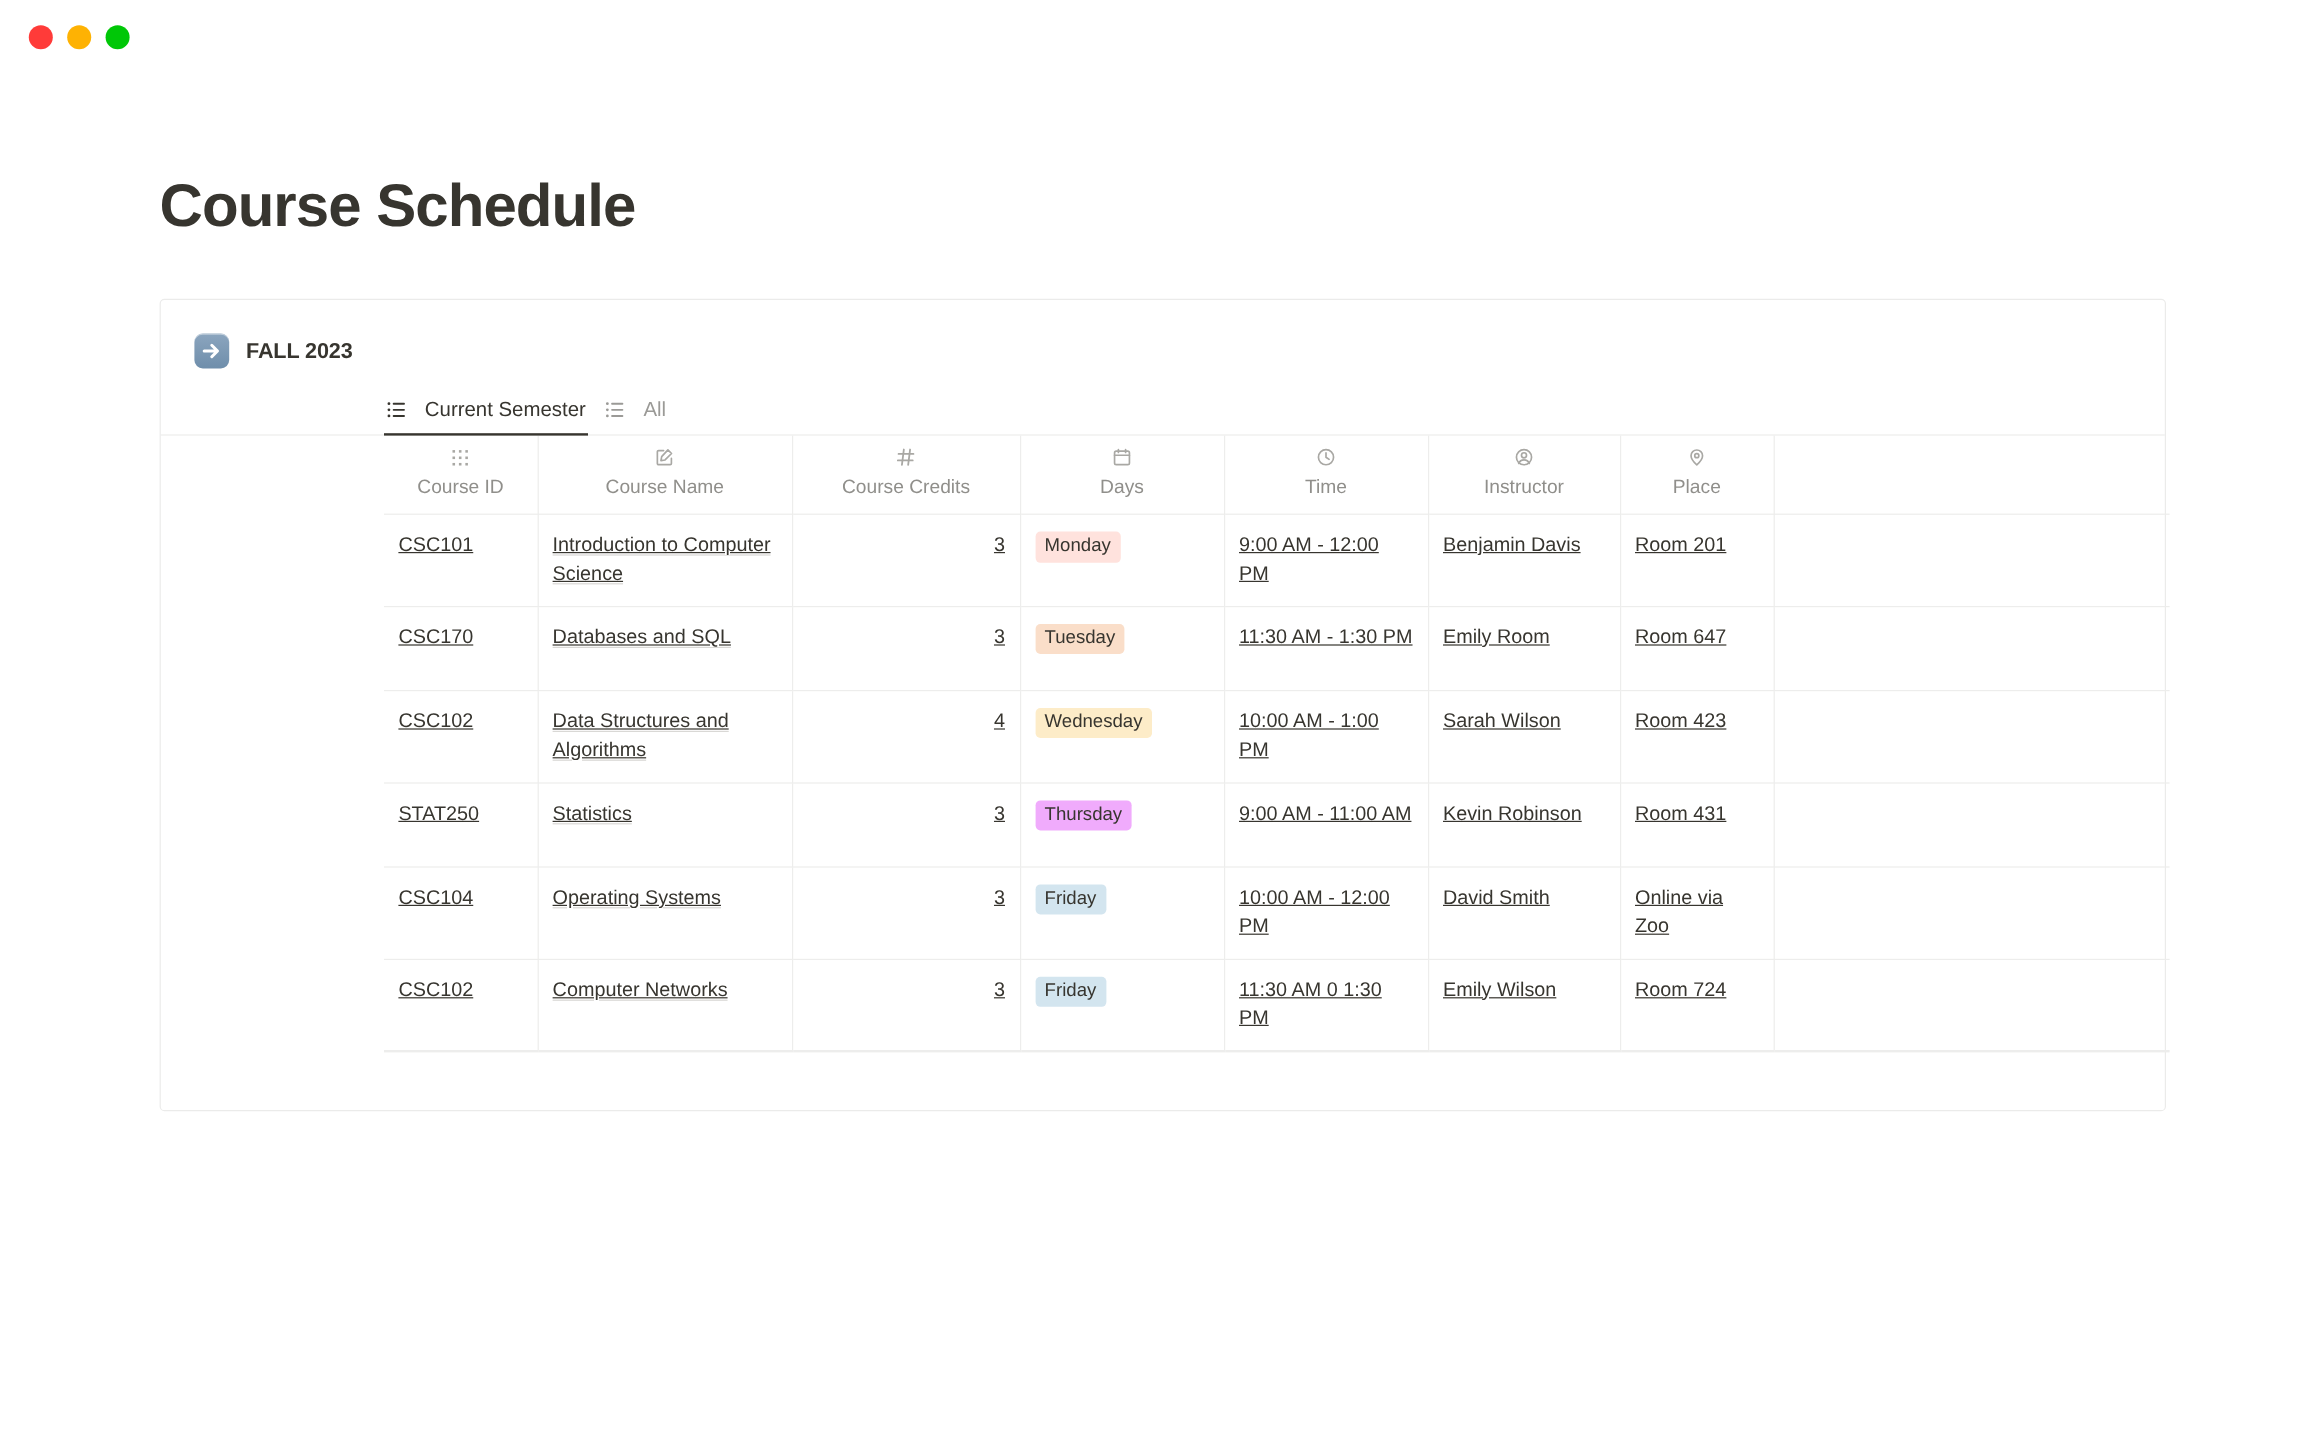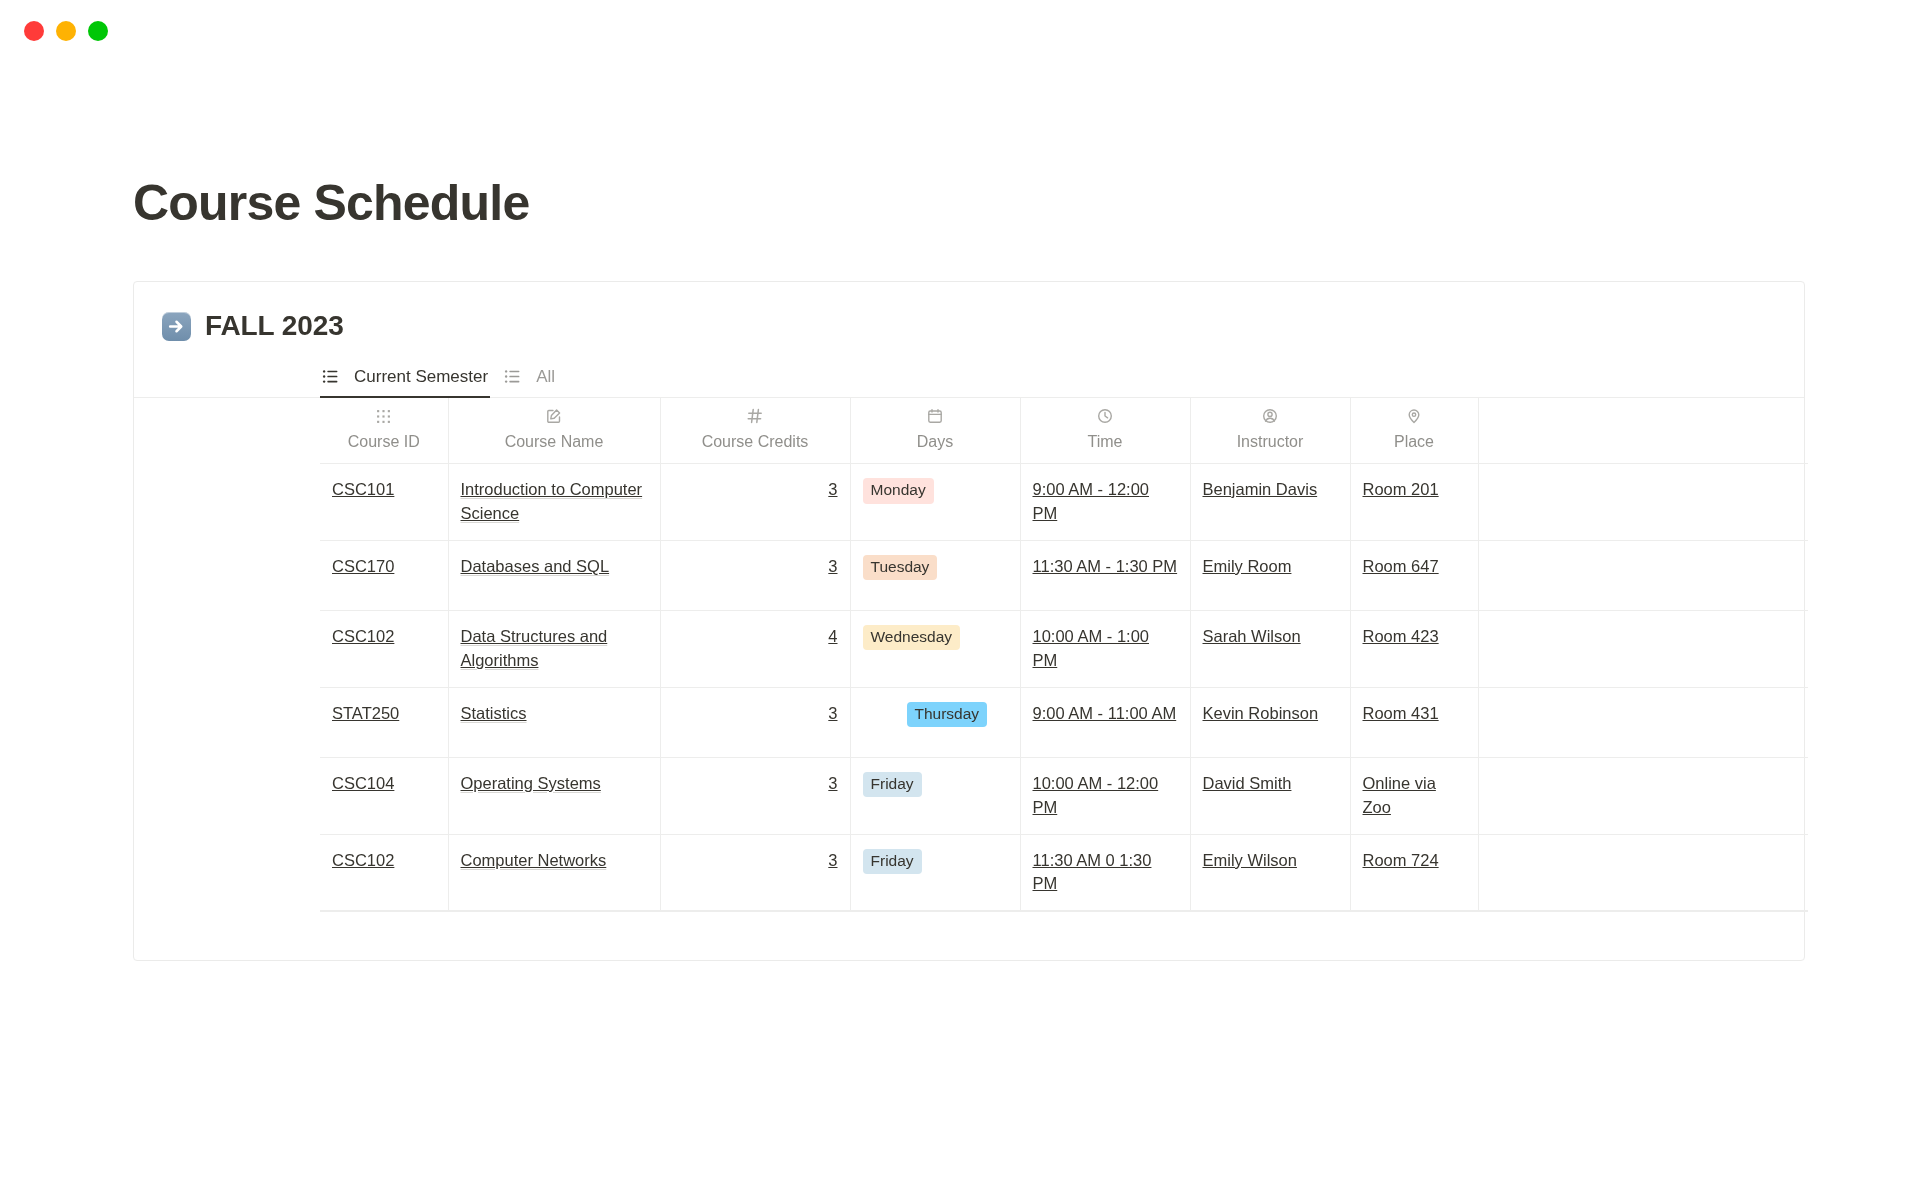--- a/index.html
+++ b/index.html
@@ -29,21 +29,21 @@
   .tl-green  { background: #00C707; }
 
   
   .page {
     position: absolute;
     top: 62px; left: 0;
     width: 1920px;
   }
 
   .page-title {
-    margin: 114px 0 0 133px;
+    margin: 82px 0 0 133px;
     font-size: 50px;
     font-weight: bold;
     letter-spacing: -0.8px;
     color: #37352F;
     line-height: 1.1;
   }
 
   
   .card {
     margin: 50px 0 0 133px;
@@ -66,21 +66,21 @@
     width: 29px; height: 29px;
     border-radius: 7px;
     background: linear-gradient(180deg, #8BA5BE 0%, #6F8EAB 100%);
     display: flex; align-items: center; justify-content: center;
     flex: none;
     box-shadow: inset 0 1px 0 rgba(255,255,255,0.45);
   }
   .db-emoji-icon svg { display: block; }
 
   .db-title {
-    font-size: 28px;
+    font-size: 18px;
     font-weight: bold;
     color: #37352F;
     letter-spacing: -0.1px;
   }
 
   
   .tabs {
     display: flex;
     align-items: flex-end;
     gap: 4px;
@@ -363,21 +363,21 @@
               <td><span class="badge" style="background: rgb(253, 236, 200);">Wednesday</span></td>
               <td>10:00 AM - 1:00 PM</td>
               <td>Sarah Wilson</td>
               <td>Room 423</td>
               <td></td>
             </tr>
             <tr>
               <td>STAT250</td>
               <td><span class="cell-link">Statistics</span></td>
               <td class="cell-num">3</td>
-              <td><span class="badge" style="background: #7dd3fc; margin-left: 44px;">Thursday</span></td>
+              <td><span class="badge" style="background: #f0abfc;">Thursday</span></td>
               <td>9:00 AM - 11:00 AM</td>
               <td>Kevin Robinson</td>
               <td>Room 431</td>
               <td></td>
             </tr>
             <tr>
               <td>CSC104</td>
               <td><span class="cell-link">Operating Systems</span></td>
               <td class="cell-num">3</td>
               <td><span class="badge" style="background: rgb(211, 229, 239);">Friday</span></td>

